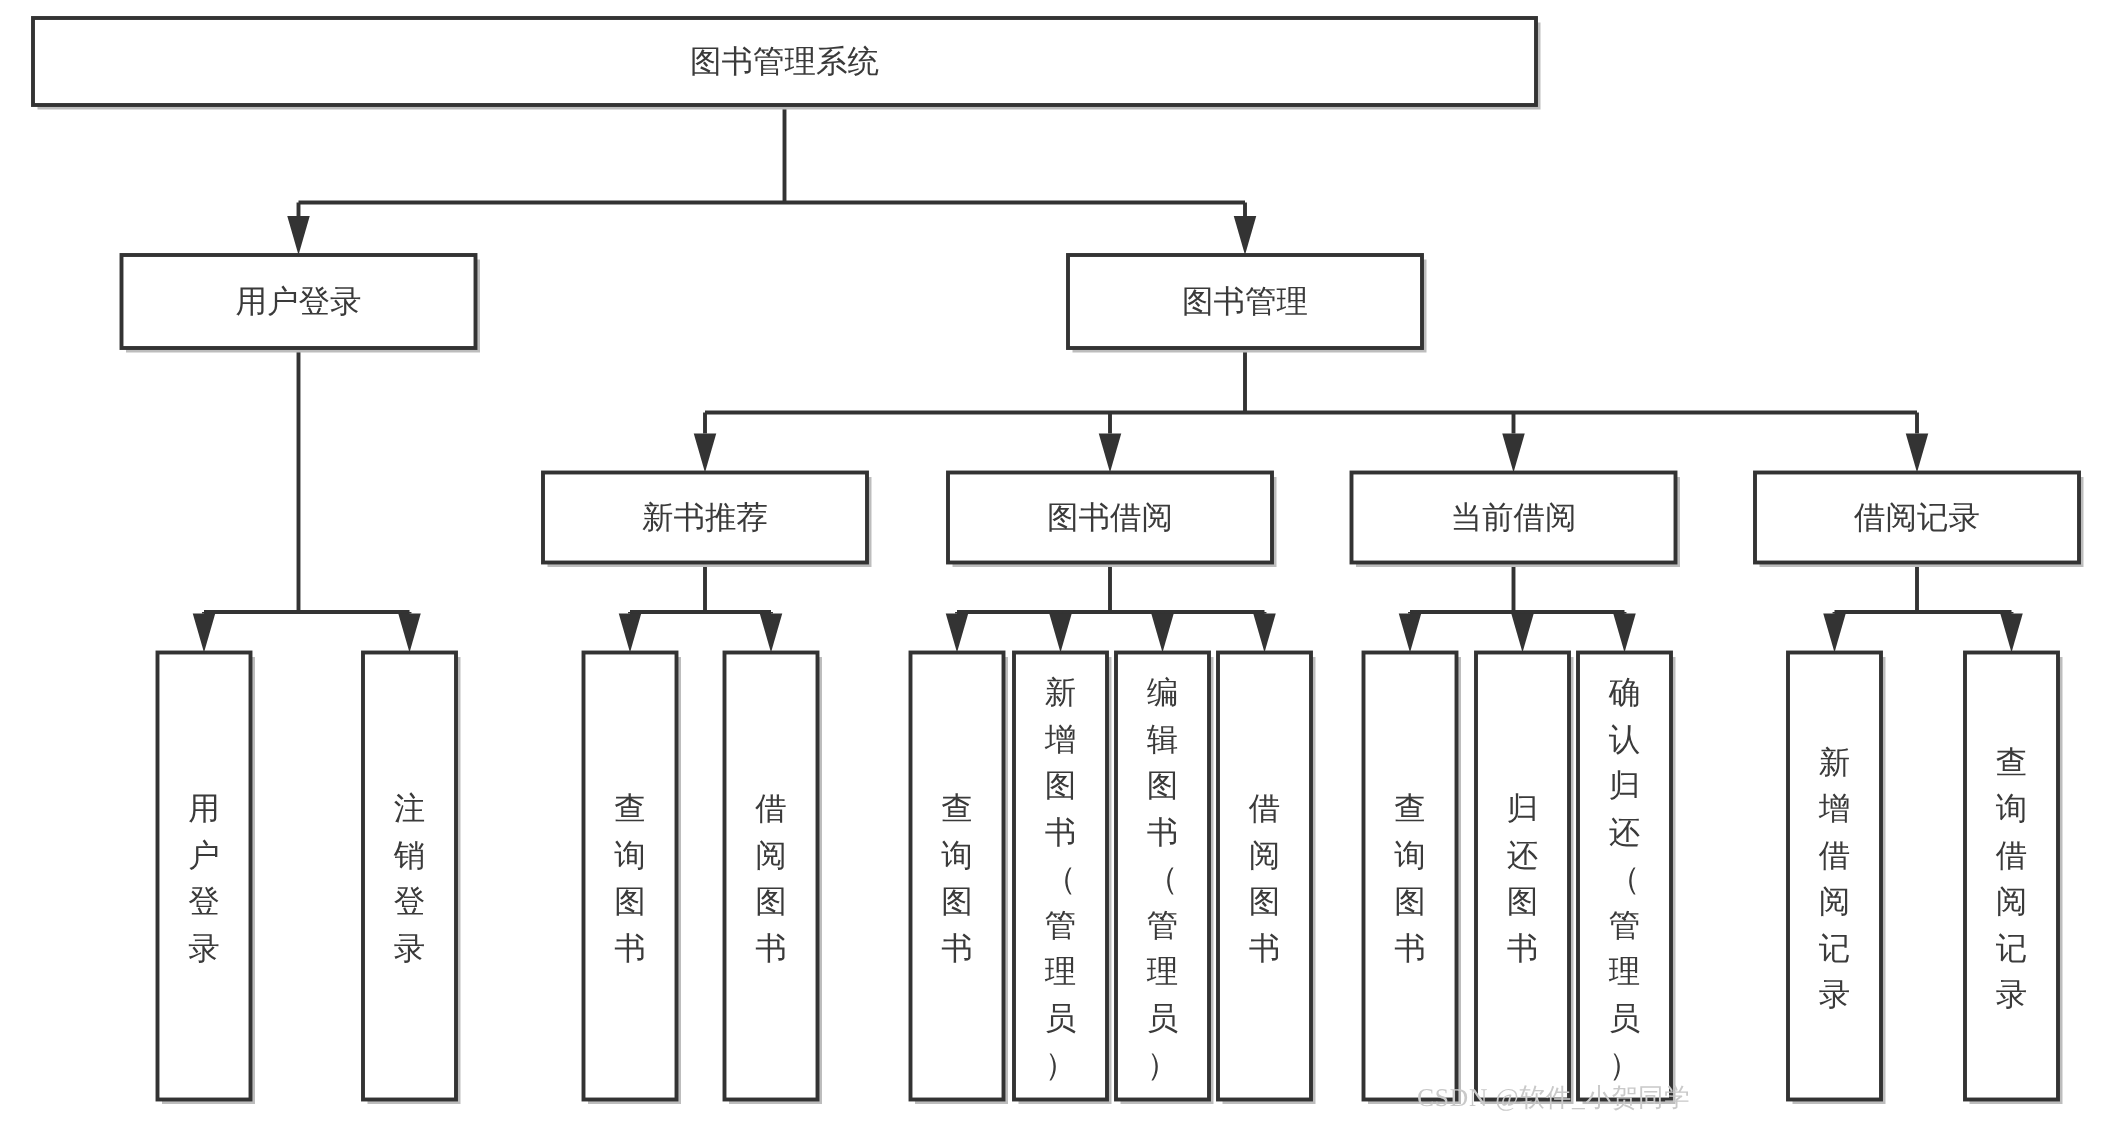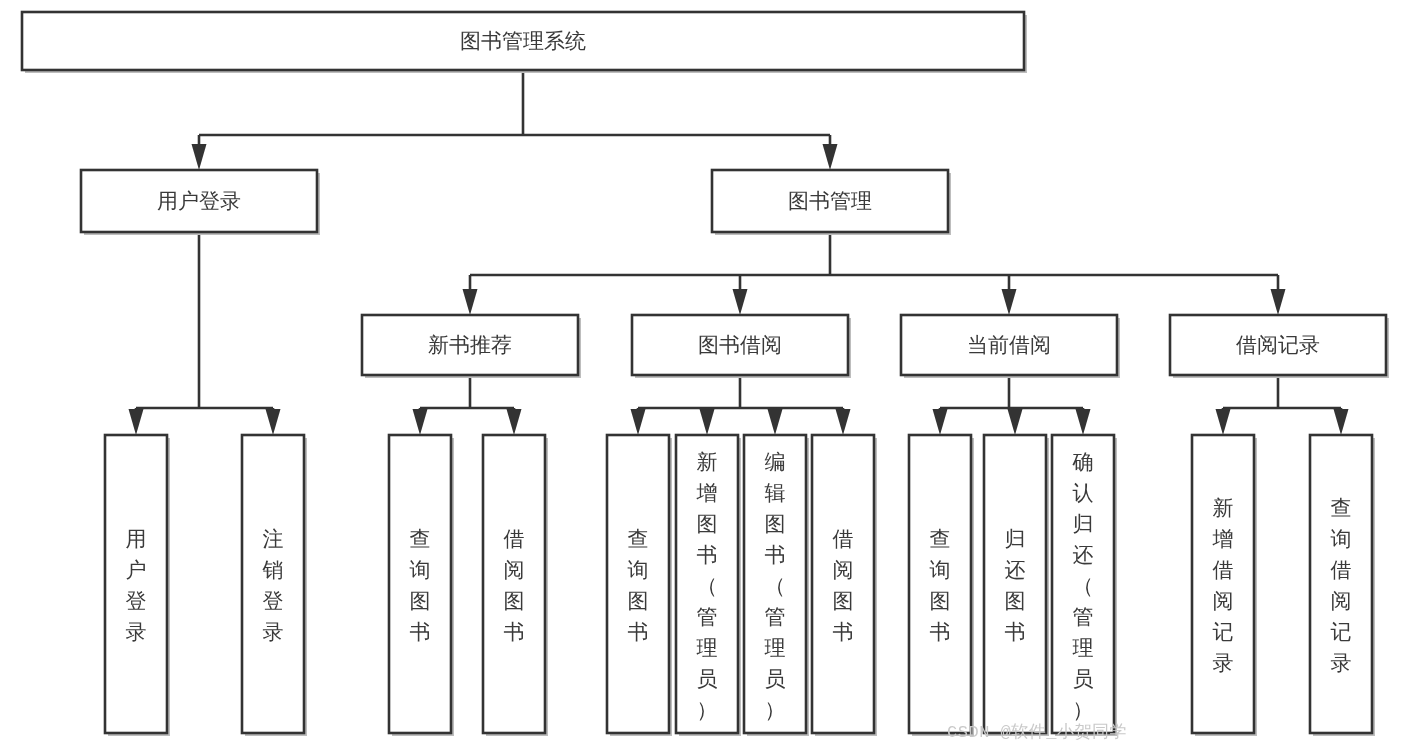--- a/index.html
+++ b/index.html
@@ -57,21 +57,21 @@
     font-family: "DejaVu Sans", "Liberation Sans", sans-serif;
     font-size: 21px;
     text-anchor: middle;
   }
   .watermark {
     position: absolute;
     right: 8px;
     bottom: 4px;
     color: #c9c9c9;
     font-size: 17px;
-    font-family: Liberation Mono, monospace;
+    font-family: Liberation Serif, serif;
     letter-spacing: 0.5px;
     white-space: nowrap;
     pointer-events: none;
   }
 </style>
 </head>
 <body>
 
 <div id="diagram-root">
   <svg id="tree-svg" viewBox="0 0 1405 747">

